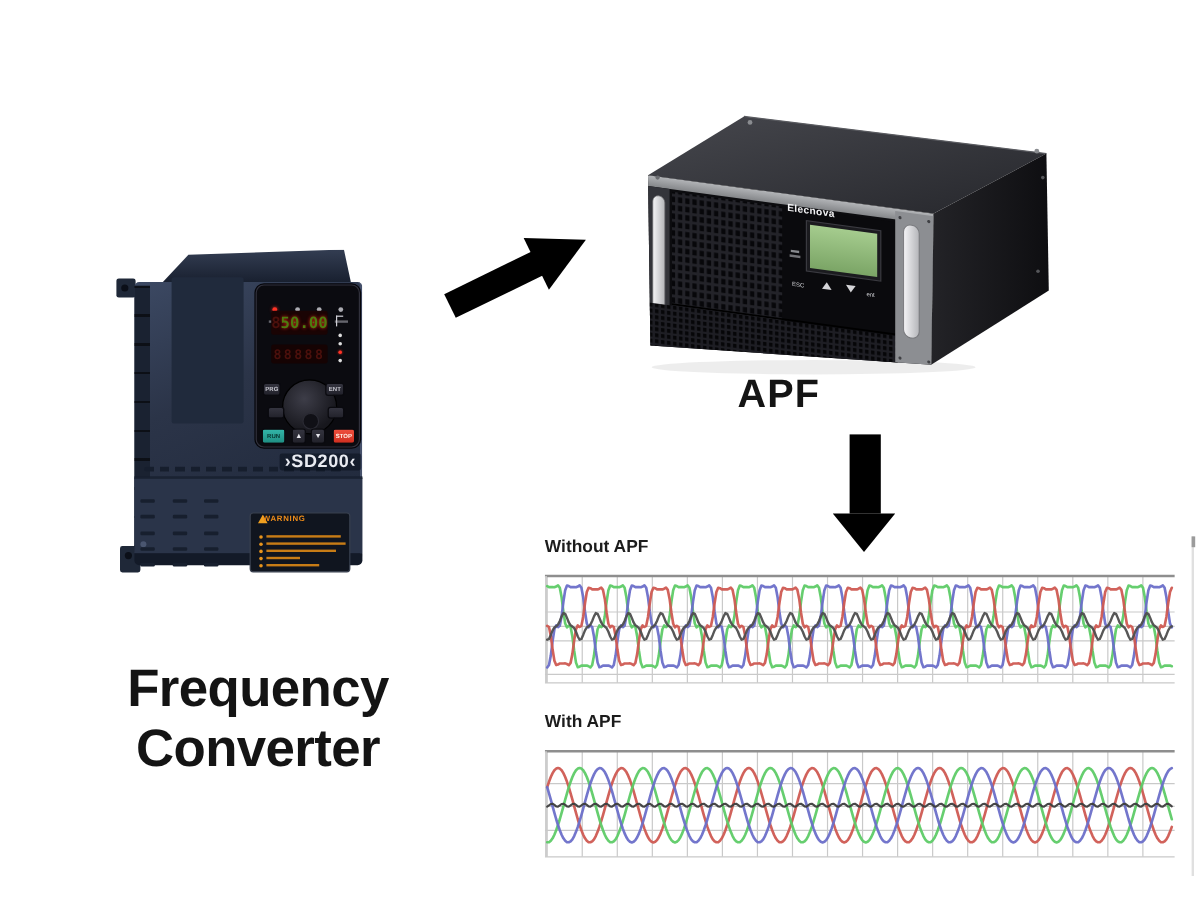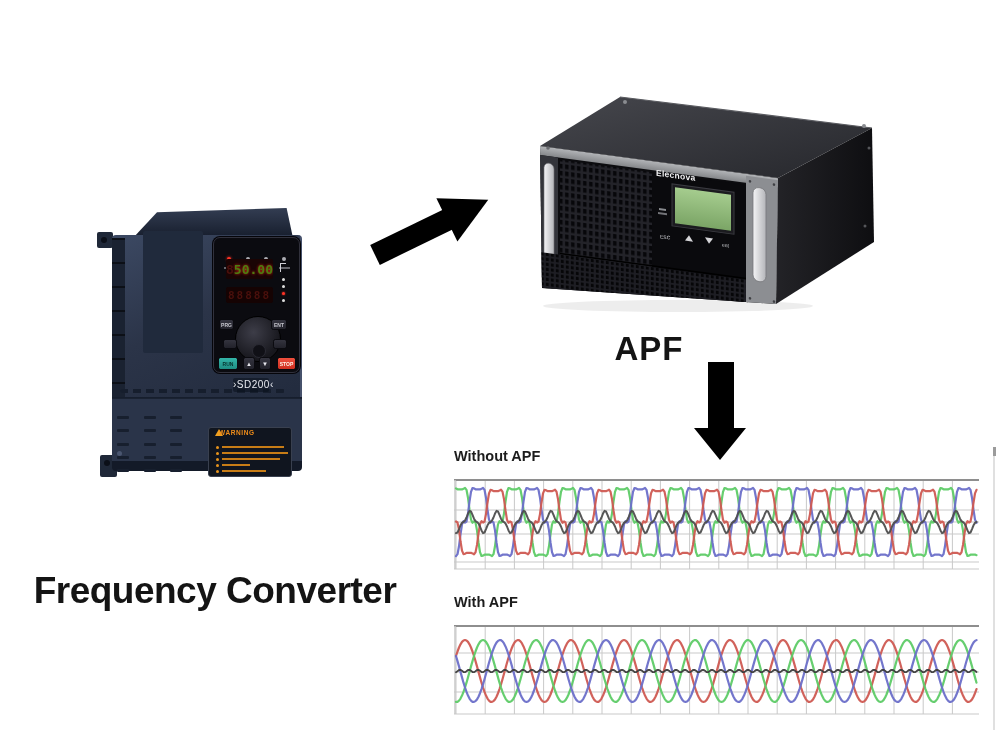--- a/index.html
+++ b/index.html
@@ -1,22 +1,22 @@
 <!DOCTYPE html>
 <html><head>
 <meta charset="utf-8">
 <style>
   html,body{margin:0;padding:0;background:#fff;}
   .stage{position:relative;width:1000px;height:750px;background:#ffffff;overflow:hidden;
          font-family:"Liberation Sans","DejaVu Sans",sans-serif;}
   .abs{position:absolute;}
 
   
-  .big-label{position:absolute;font-weight:700;color:#141414;letter-spacing:-0.5px;margin-top:21px;}
-  .fc-title{left:5px;top:549px;width:420px;text-align:center;font-size:37px;}
+  .big-label{position:absolute;font-weight:700;color:#141414;letter-spacing:-0.5px;}
+  .fc-title{left:5px;top:549px;width:420px;text-align:center;font-size:44px;}
   .apf-title{left:589px;top:309px;width:120px;text-align:center;font-size:33px;letter-spacing:1px;}
   .sec-label{position:absolute;font-weight:700;font-size:14.5px;color:#1c1c1c;}
   .sec-1{left:454px;top:448px;}
   .sec-2{left:454px;top:594px;}
 
   
   .chart{position:absolute;width:525px;height:93px;}
   .chart-1{left:454px;top:478px;}
   .chart-2{left:454px;top:623px;}
   .edge-line{position:absolute;left:993px;top:447px;width:2px;height:283px;background:#e0e0e0;}
@@ -77,22 +77,22 @@
         color:#c5c5cd;font-size:5px;font-weight:700;display:flex;align-items:center;justify-content:center;}
   .b-prg{left:5px;top:81px;width:15px;height:11px;}
   .b-ent{left:57px;top:81px;width:16px;height:11px;}
   .b-l2{left:9px;top:101px;width:14px;height:10px;}
   .b-r2{left:59px;top:101px;width:14px;height:10px;}
   .b-run{left:4px;top:119px;width:20px;height:13px;background:linear-gradient(#33b5a8,#1f8e83);color:#06332e;}
   .b-up{left:29px;top:119px;width:12px;height:13px;font-size:6px;color:#e8e8ee;}
   .b-dn{left:45px;top:119px;width:12px;height:13px;font-size:6px;color:#e8e8ee;}
   .b-stop{left:63px;top:119px;width:19px;height:13px;background:linear-gradient(#ef4f3d,#cf2f20);color:#fff2e8;}
 
-  .fc-model{left:138px;top:173px;width:36px;height:14px;background:rgba(10,16,28,.55);border-radius:2px;
-            color:#e9ebf1;font-size:10px;font-weight:400;text-align:center;line-height:14px;letter-spacing:.5px;}
+  .fc-model{left:138px;top:173px;width:68px;height:14px;background:rgba(10,16,28,.55);border-radius:2px;
+            color:#e9ebf1;font-size:15px;font-weight:700;text-align:center;line-height:14px;letter-spacing:.5px;}
 
   
   .warn{left:113px;top:222px;width:84px;height:50px;background:#10151f;border:1px solid #39404f;border-radius:3px;}
   .warn .hd{position:absolute;left:6px;top:4px;display:flex;align-items:center;}
   .warn .tri{width:0;height:0;border-left:4px solid transparent;border-right:4px solid transparent;
              border-bottom:7px solid #f0a020;}
   .warn .wt{margin-left:4px;color:#ef8d1a;font-size:6.5px;font-weight:700;letter-spacing:.6px;}
   .warn .ln{position:absolute;left:13px;height:2px;background:#c77c16;}
   .warn .ln::before{content:'';position:absolute;left:-6px;top:-.5px;width:3px;height:3px;background:#e8941c;border-radius:50%;}
   .warn .l1{top:18px;width:62px;}

